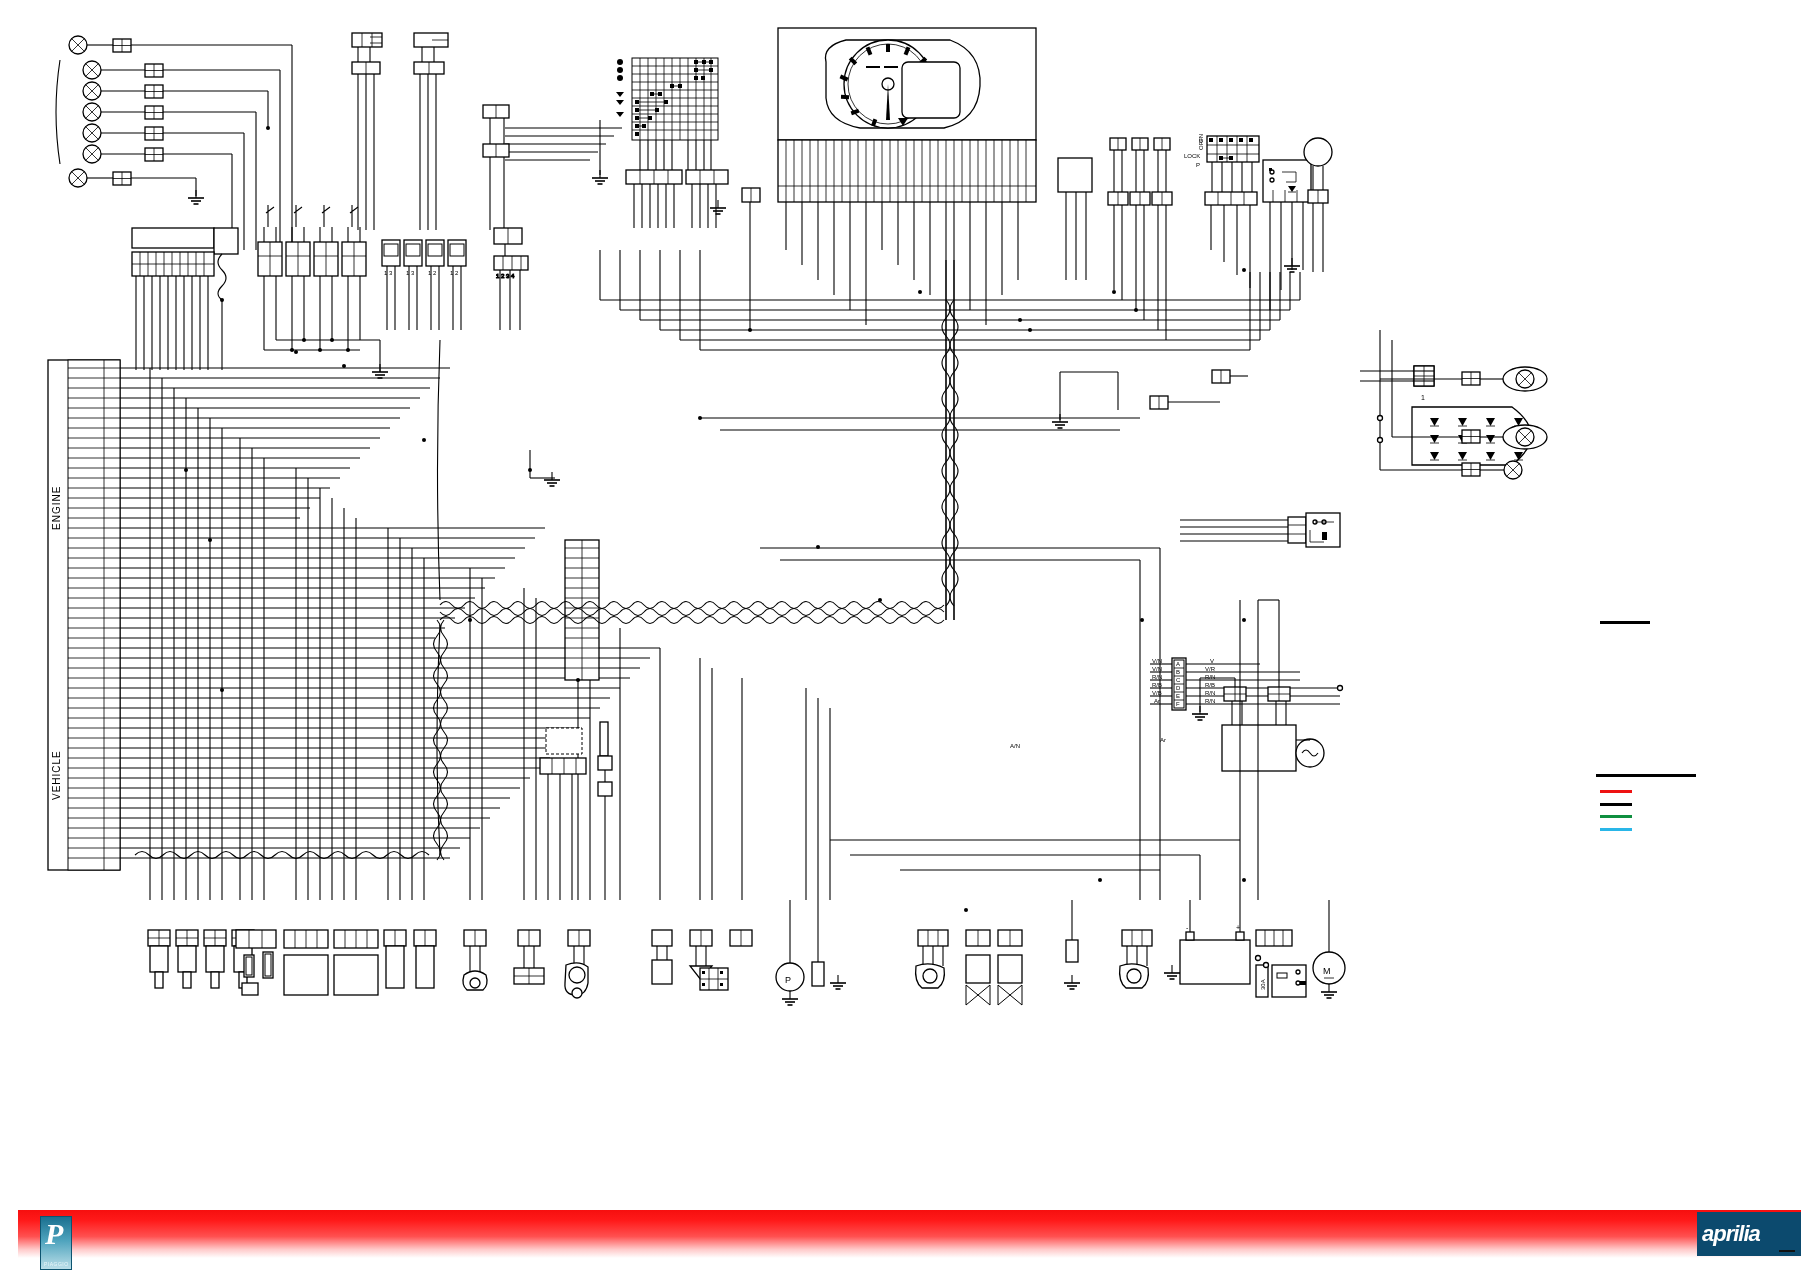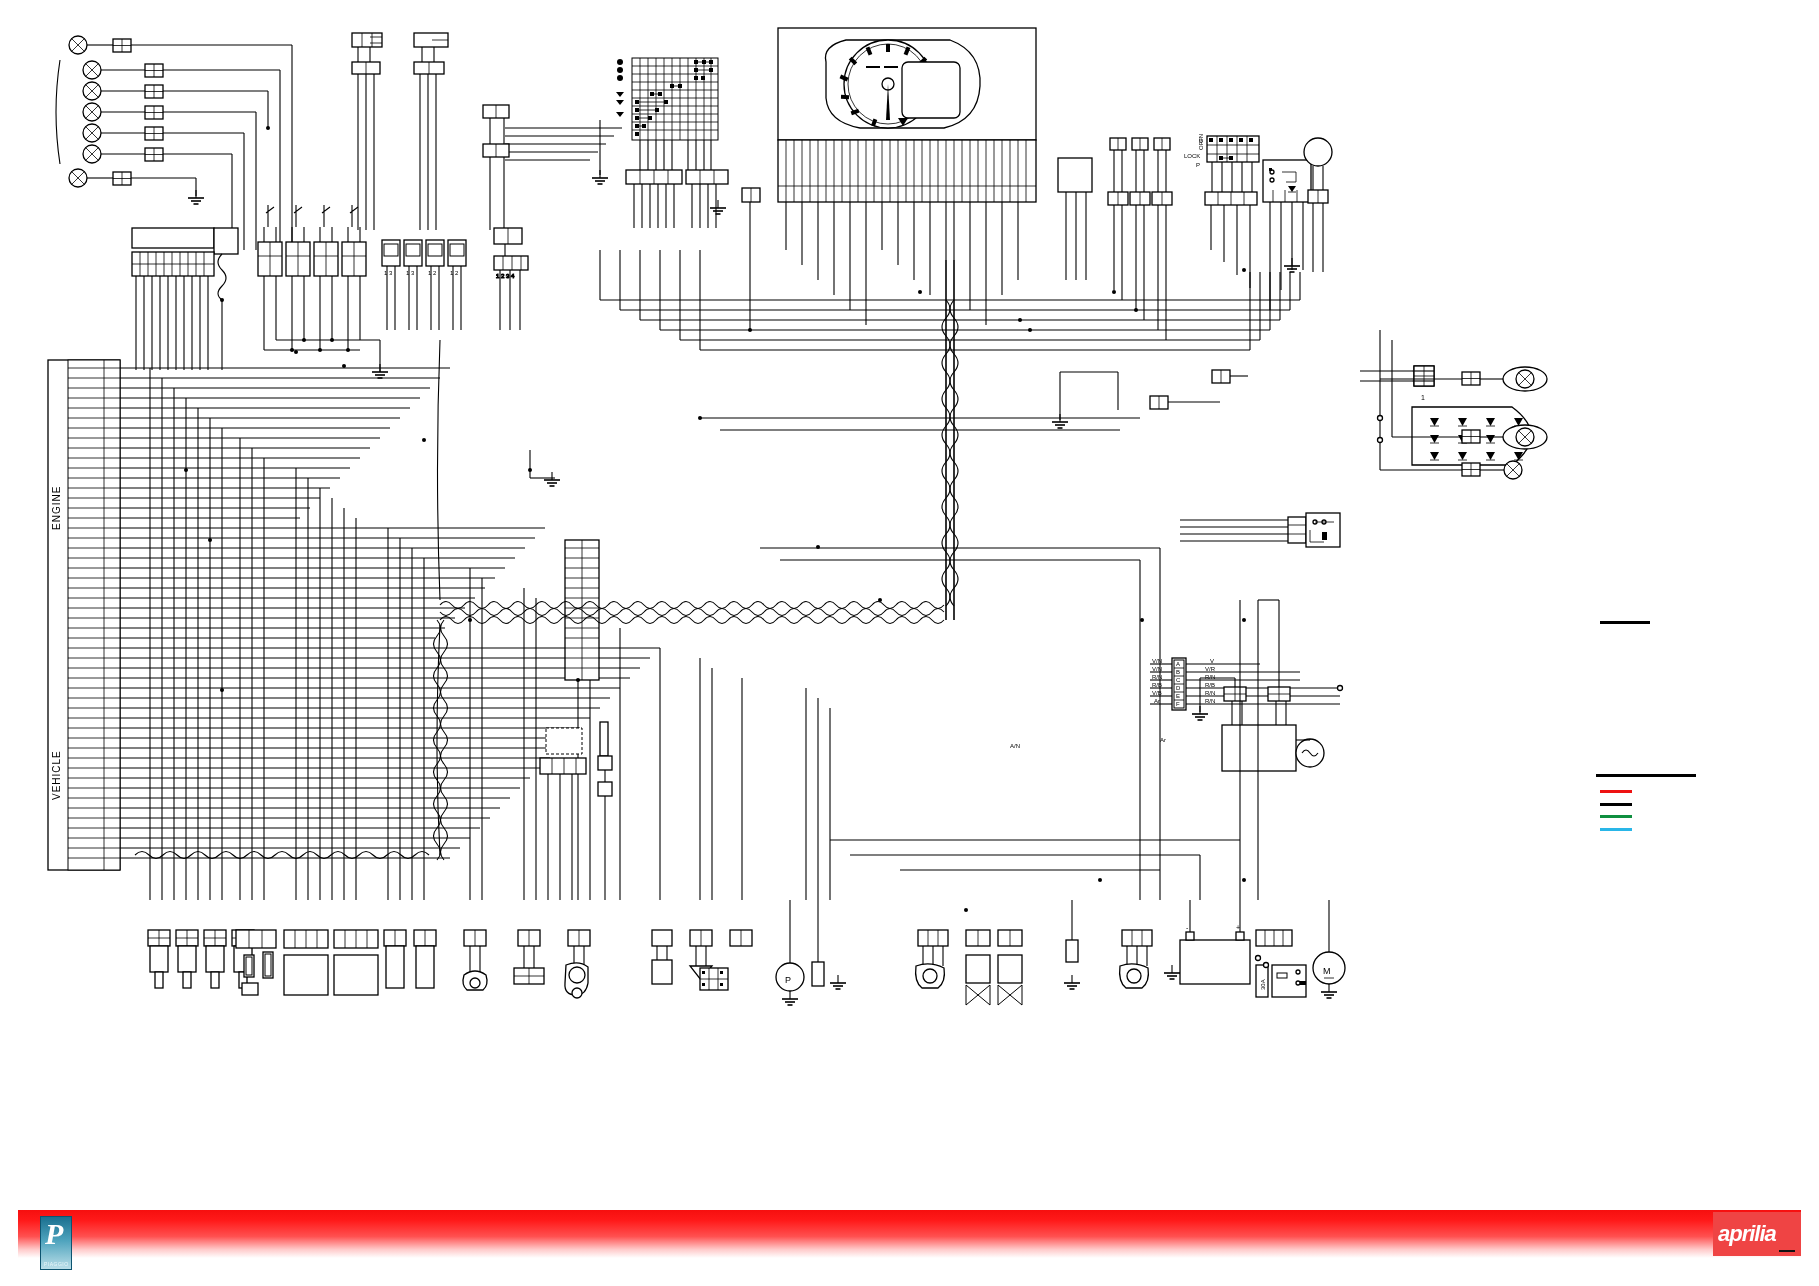--- a/index.html
+++ b/index.html
@@ -18,21 +18,21 @@
   .lblv{font-family:"Liberation Sans",sans-serif;font-size:10px;fill:#000;letter-spacing:1px;}
   #footer{position:absolute;left:18px;top:1210px;width:1783px;height:48px;
     background:linear-gradient(180deg,#f60f0f 0%,#ff1a1a 22%,#ff5050 55%,#ffc9c9 82%,#ffffff 100%);}
   #piaggio{position:absolute;left:40px;top:1216px;width:30px;height:52px;
     background:linear-gradient(180deg,#1a6f8f 0%,#4ea3bd 45%,#bcdfe9 100%);
     border:1px solid #0d5470;}
   #piaggio .p{position:absolute;left:4px;top:2px;font-size:30px;line-height:30px;color:#fff;
     font-family:"Liberation Serif",serif;font-style:italic;font-weight:bold;}
   #piaggio .pn{position:absolute;left:3px;bottom:2px;font-size:5px;color:#eaf6fa;
     font-family:"Liberation Sans",sans-serif;letter-spacing:.5px;}
-  #aprilia{position:absolute;right:18px;top:1212px;width:88px;height:44px;background:#ef4444;}
+  #aprilia{position:absolute;right:18px;top:1212px;width:104px;height:44px;background:#0c4a6e;}
   #aprilia .a{position:absolute;left:5px;top:11px;font-size:22px;line-height:22px;color:#fff;
     font-family:"Liberation Sans",sans-serif;font-weight:bold;font-style:italic;letter-spacing:-1px;}
   #aprilia .bar{position:absolute;right:6px;bottom:4px;width:16px;height:2px;background:#111;}
   .legend-line{position:absolute;height:3px;}
 </style>
 </head>
 <body>
 
 <div id="page">
 

